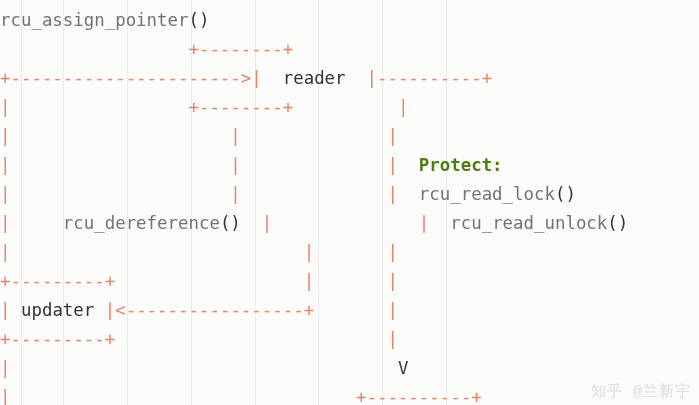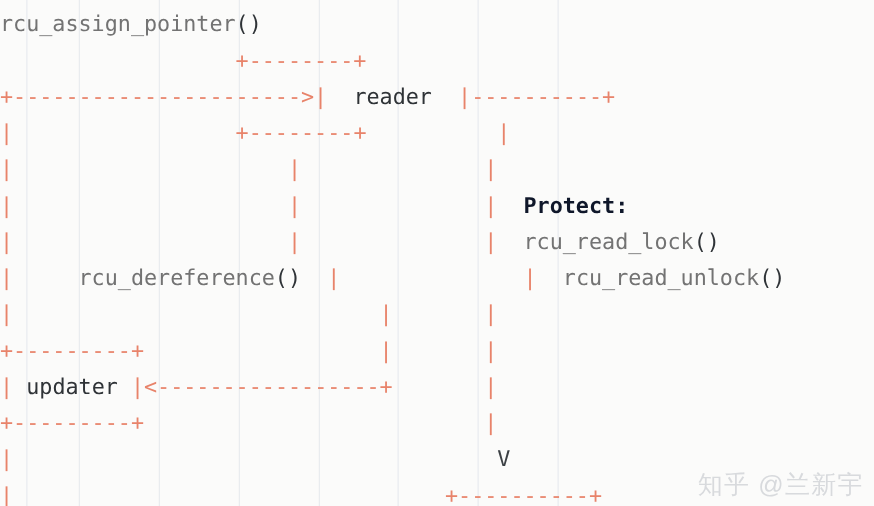--- a/index.html
+++ b/index.html
@@ -45,31 +45,31 @@
     letter-spacing: 0px;
     white-space: pre;
     color: #2f3337;
     -webkit-font-smoothing: antialiased;
   }
 
   
   .rule   { color: #e8836a; }          
   .fn     { color: #737373; }          
   .paren  { color: #2f3337; }          
-  .kw     { color: #0f172a; font-weight: bold; }  
+  .kw     { color: #4d7c0f; font-weight: bold; }  
   .nodetx { color: #2f3337; }          
   .arrowv { color: #3c4044; }          
 
   #watermark {
     position: absolute;
     right: 8px;
     bottom: 4px;
     z-index: 2;
-    font-family: Liberation Sans, sans-serif;
-    font-size: 20px;
+    font-family: Liberation Mono, monospace;
+    font-size: 15px;
     letter-spacing: 1px;
     color: #d8dadd;
     white-space: pre;
   }
 </style>
 </head>
 <body>
 
 <div id="guides">
   <div class="guide" style="left:21px"></div>

